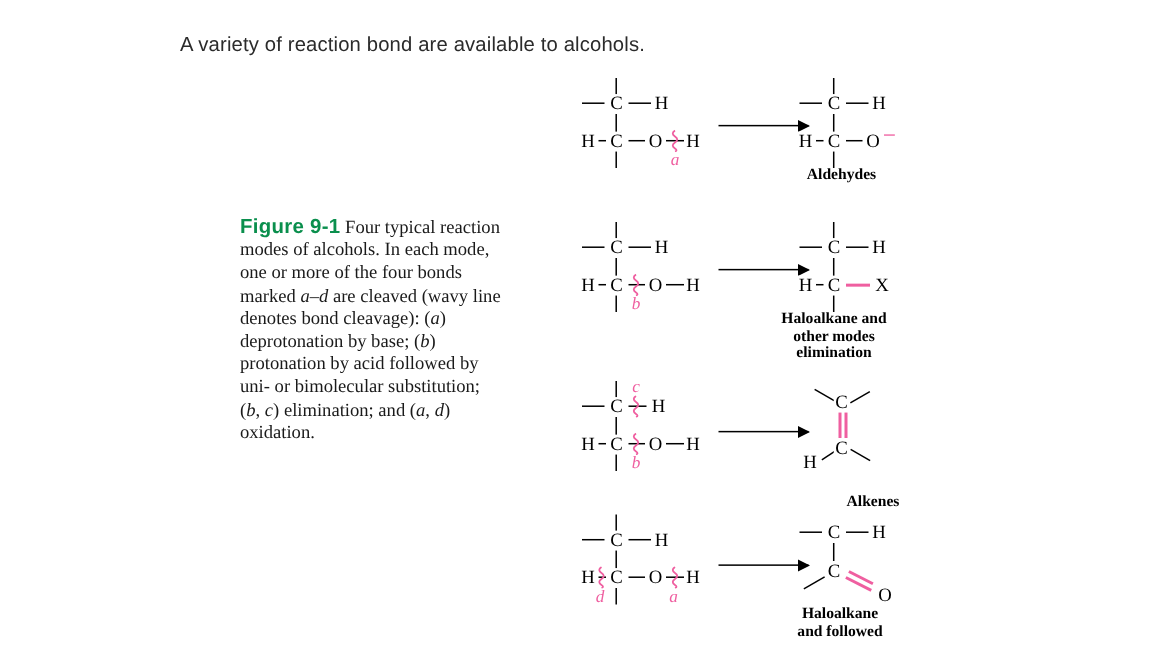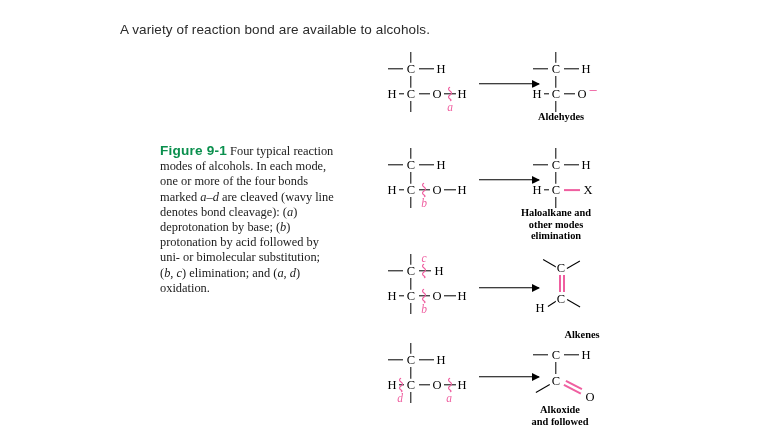--- a/index.html
+++ b/index.html
@@ -324,18 +324,18 @@
       <div class="bond v" style="left:556px;top:362px;height:12px;"></div>
       <div class="at" style="left:556px;top:381px;">C</div>
       <div class="dg" style="left:536px;top:392px;width:16px;transform:rotate(-30deg);"></div>
 
       <div class="dg pink" style="left:564px;top:384px;width:19px;transform:rotate(27deg);"></div>
       <div class="dg pink" style="left:566px;top:380px;width:18px;transform:rotate(27deg);"></div>
       <div class="at" style="left:590px;top:397px;">O</div>
     </div>
 
     <div class="pname" style="left:560px;top:404px;">
-      <div>Alkoxide</div>
+      <div>Haloalkane</div>
       <div>and followed</div>
     </div>
   </div>
 
 </div>
 
 </body></html>

